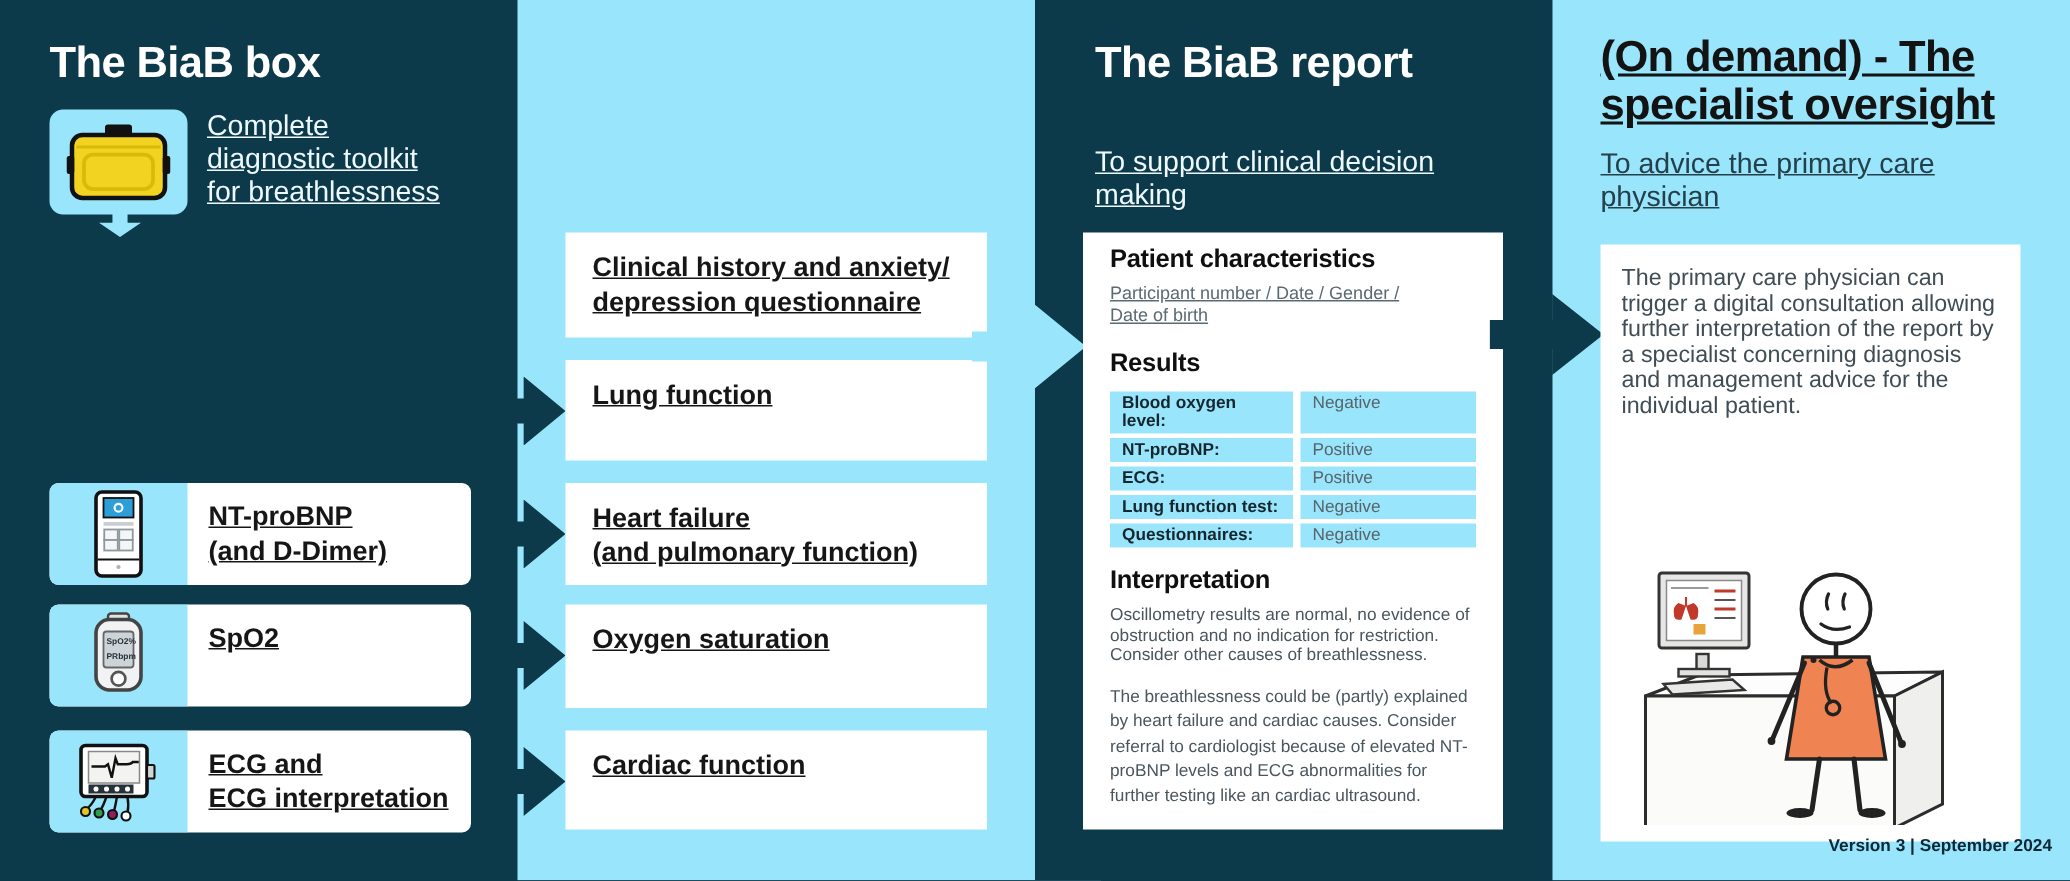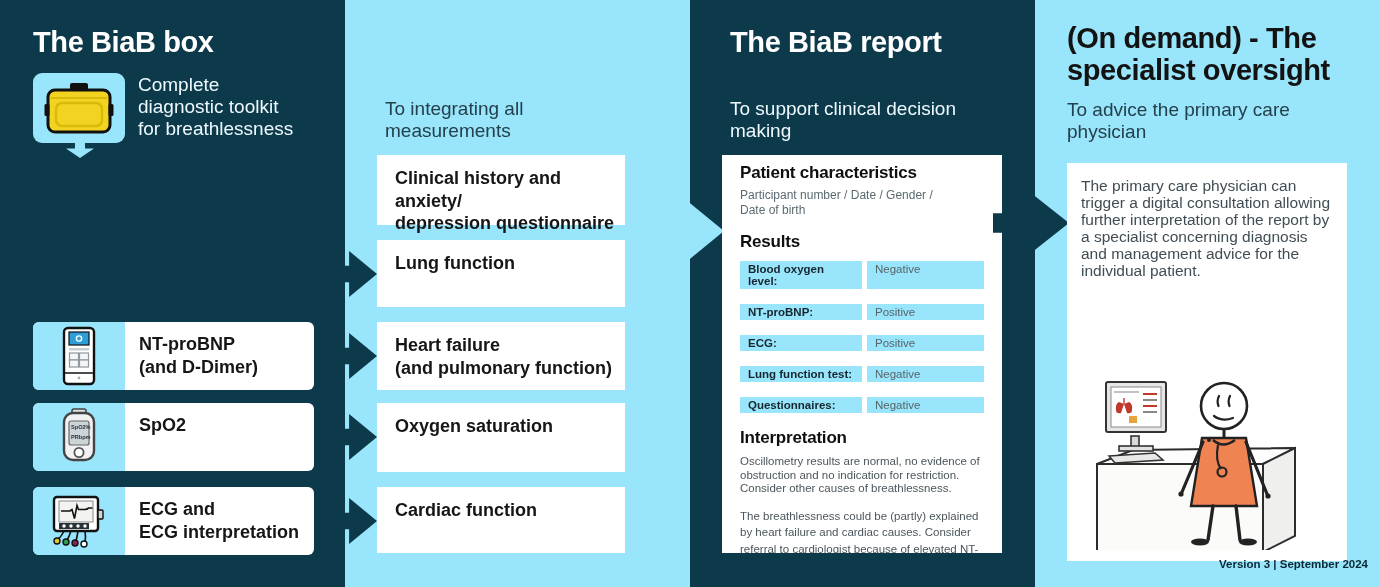--- a/index.html
+++ b/index.html
@@ -1,49 +1,49 @@
 <!DOCTYPE html>
 <html><head>
 <meta charset="utf-8">
 <style>
   html,body{margin:0;padding:0;background:#0d3a4b;}
   *{box-sizing:border-box;font-family:"Liberation Sans",sans-serif;}
   .canvas{position:relative;width:1380px;height:587px;overflow:hidden;background:#0d3a4b;}
   .col{position:absolute;top:0;height:587px;width:389px;}
   .c-dark{background:#0d3a4b;}
   .c-light{background:#99e5fb;}
-  .pre{white-space:pre-line;}
+  .pre{white-space:pre-line;text-decoration:underline;}
   .h1{position:absolute;font-weight:bold;font-size:29px;line-height:1.12;letter-spacing:-0.4px;}
   .h1.on-dark{color:#ffffff;}
   .h1.on-light{color:#131313;}
   .sub{position:absolute;font-size:19px;line-height:1.16;}
   .sub.on-dark{color:#eef9fe;}
   .sub.on-light{color:#24404c;}
 
   
   .toolkit-box{position:absolute;left:33px;top:73px;width:92px;height:70px;background:#99e5fb;border-radius:9px;display:flex;align-items:center;justify-content:center;}
   .dev-row{position:absolute;left:33px;width:281px;height:68px;background:#ffffff;border-radius:6px;display:flex;overflow:hidden;}
   .dev-icon{width:92px;min-width:92px;background:#99e5fb;display:flex;align-items:center;justify-content:center;}
   .dev-label{font-weight:bold;font-size:18px;line-height:1.3;color:#161616;padding:11px 4px 0 14px;}
 
   
-  .app-box{position:absolute;left:377px;width:248px;height:68px;background:#ffffff;font-weight:bold;font-size:18px;line-height:1.25;color:#161616;padding:12px 10px 0 18px;}
+  .app-box{position:absolute;left:377px;width:281px;height:68px;background:#ffffff;font-weight:bold;font-size:18px;line-height:1.25;color:#161616;padding:12px 10px 0 18px;}
 
   
   .arr-r{position:absolute;clip-path:polygon(0 32%,55% 32%,55% 0,100% 50%,55% 100%,55% 68%,0 68%);}
   .arr-d{position:absolute;clip-path:polygon(32% 0,68% 0,68% 44%,100% 44%,50% 100%,0 44%,32% 44%);}
   .a-dark{background:#0d3a4b;}
   .a-light{background:#99e5fb;}
 
   
   .report-card{position:absolute;left:722px;top:155px;width:280px;height:398px;background:#ffffff;padding:8px 18px 0 18px;overflow:hidden;}
   .card-h{font-weight:bold;font-size:17px;color:#0f0f0f;letter-spacing:-0.2px;}
   .patient-text{font-size:12px;line-height:15px;color:#5b6a72;margin-top:5px;}
   .results-table{margin-top:9px;}
-  .res-row{display:flex;margin-bottom:15px;}
+  .res-row{display:flex;margin-bottom:3px;}
   .res-label{width:122px;min-width:122px;background:#99e5fb;font-weight:bold;font-size:11.5px;color:#15262e;padding:2px 6px 2px 8px;}
   .res-gap{width:5px;min-width:5px;background:#ffffff;}
   .res-value{flex:1;background:#99e5fb;font-size:11.5px;color:#57646b;padding:2px 6px 2px 8px;}
   .interp-p1{font-size:11.5px;line-height:13.5px;color:#4a565c;margin-top:7px;}
   .interp-p2{font-size:11.5px;line-height:16.5px;color:#4a565c;margin-top:12px;}
   .mt14{margin-top:14px;}
   .mt12{margin-top:12px;}
 
   
   .spec-card{position:absolute;left:1067px;top:163px;width:280px;height:398px;background:#ffffff;padding:14px 12px 0 14px;overflow:hidden;}
@@ -130,22 +130,20 @@
           <circle cx="25" cy="51" r="3" fill="#8e1f5a" stroke="#111111" stroke-width="1.4"></circle>
           <circle cx="34" cy="52" r="3" fill="#ffffff" stroke="#111111" stroke-width="1.4"></circle>
         </svg>
       </div>
       <div class="dev-label pre">ECG and
 ECG interpretation</div>
     </div>
   </div>
 
   <div class="col c-light" style="left:345px;"></div>
-  <div class="sub on-light pre" style="left:385px;top:98px;">To integrating all
-measurements</div>
 
   <div class="app-box pre" style="top:155px;height:70px;">Clinical history and anxiety/
 depression questionnaire</div>
   <div class="app-box pre" style="top:240px;height:67px;">Lung function</div>
   <div class="app-box pre" style="top:322px;height:68px;">Heart failure
 (and pulmonary function)</div>
   <div class="app-box pre" style="top:403px;height:69px;">Oxygen saturation</div>
   <div class="app-box pre" style="top:487px;height:66px;">Cardiac function</div>
 
   <div class="arr-r a-dark" style="left:315px;top:251px;width:62px;height:46px;"></div>

